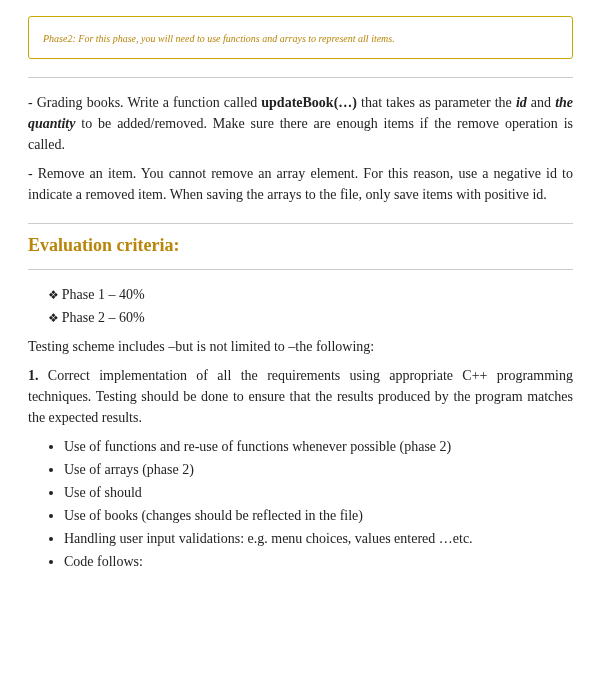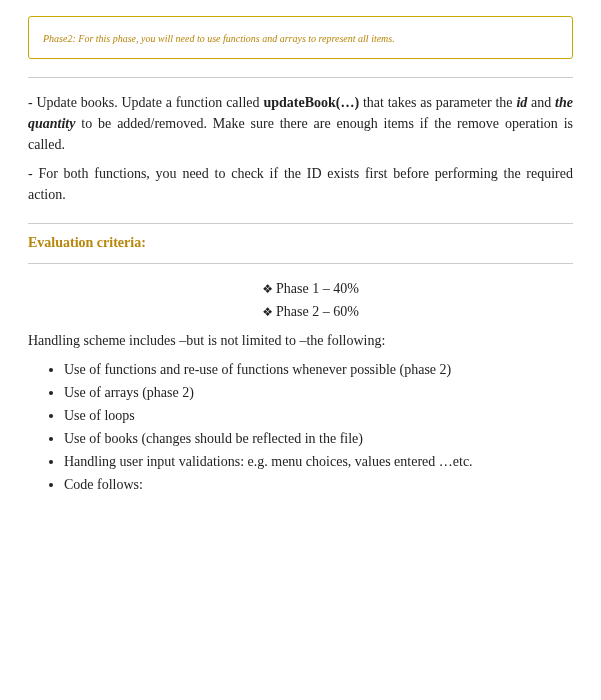--- a/index.html
+++ b/index.html
@@ -53,36 +53,35 @@
       font-weight: bold;
       font-style: italic;
       margin-top: 22px;
     }
     .eval-section {
       margin-top: 18px;
     }
     .eval-title {
       color: #b8860b;
       font-weight: bold;
-      font-size: 14px;
+      font-size: 18px;
       margin-bottom: 0;
       padding-bottom: 4px;
     }
     .eval-content {
       margin-top: 12px;
     }
     .eval-content p {
       margin-bottom: 8px;
       text-align: justify;
     }
     .diamond-list {
       list-style: none;
       padding-left: 20px;
       margin-bottom: 8px;
-      text-align: center;
     }
     .diamond-list li {
       margin-bottom: 2px;
     }
     .diamond-list li::before {
       content: "❖ ";
       color: #222;
       font-size: 12px;
     }
     .bullet-list {
@@ -103,50 +102,53 @@
   <div class="phase-box">
     <span class="phase-title">
       <span>Phase2:</span><span> For this phase, you will need to use functions and arrays to represent all items.</span>
     </span>
   </div>
 
   <hr class="section-divider">
 
   <div class="content-block">
     <p>
-      <span>- Update books. Update a function called </span><span class="inline-bold">updateBook(…)</span><span> that takes as parameter the </span><span class="inline-bold-italic">id</span><span> and </span><span class="inline-bold-italic">the quantity</span><span> to be added/removed. Make sure there are enough items if the remove operation is called.</span>
+      <span>- Grading books. Write a function called </span><span class="inline-bold">updateBook(…)</span><span> that takes as parameter the </span><span class="inline-bold-italic">id</span><span> and </span><span class="inline-bold-italic">the quantity</span><span> to be added/removed. Make sure there are enough items if the remove operation is called.</span>
     </p>
-    <p>- For both functions, you need to check if the ID exists first before performing the required action.</p>
+    <p>- Remove an item. You cannot remove an array element. For this reason, use a negative id to indicate a removed item. When saving the arrays to the file, only save items with positive id.</p>
   </div>
 
   <div class="eval-section">
     <div style="border-top:1.5px solid #ccc; padding-top:8px;">
       <span class="eval-title">Evaluation criteria:</span>
     </div>
     <hr class="section-divider">
 
     <div class="eval-content">
 
       <ul class="diamond-list">
         <li>
           <span>Phase 1 – 40%</span>
         </li>
         <li>
           <span>Phase 2 – 60%</span>
         </li>
       </ul>
 
-      <p>Handling scheme includes –but is not limited to –the following:</p>
+      <p>Testing scheme includes –but is not limited to –the following:</p>
 
+      <p>
+        <span class="inline-bold">1.</span><span> Correct implementation of all the requirements using appropriate C++ programming techniques. Testing should be done to ensure that the results produced by the program matches the expected results.</span>
+      </p>
 
 
       <ul class="bullet-list">
         <li><span>Use of functions and re-use of functions whenever possible (phase 2)</span></li>
         <li><span>Use of arrays (phase 2)</span></li>
-        <li><span>Use of loops</span></li>
+        <li><span>Use of should</span></li>
         <li><span>Use of books (changes should be reflected in the file)</span></li>
         <li><span>Handling user input validations: e.g. menu choices, values entered …etc.</span></li>
         <li><span>Code follows:</span></li>
       </ul>
     </div>
   </div>
 
 </div>
 
 </body></html>

